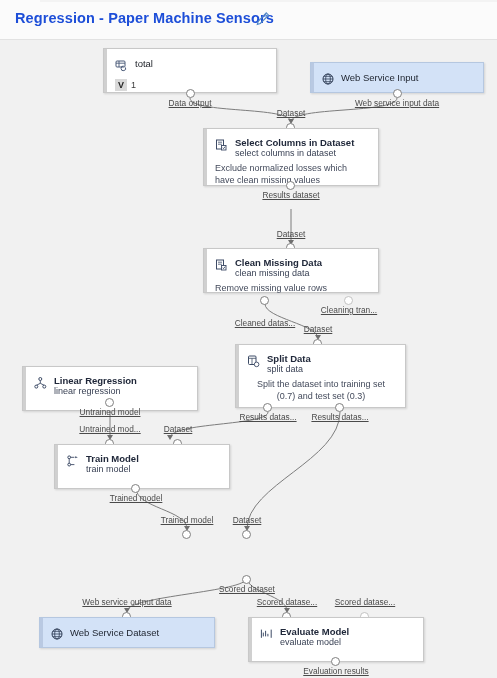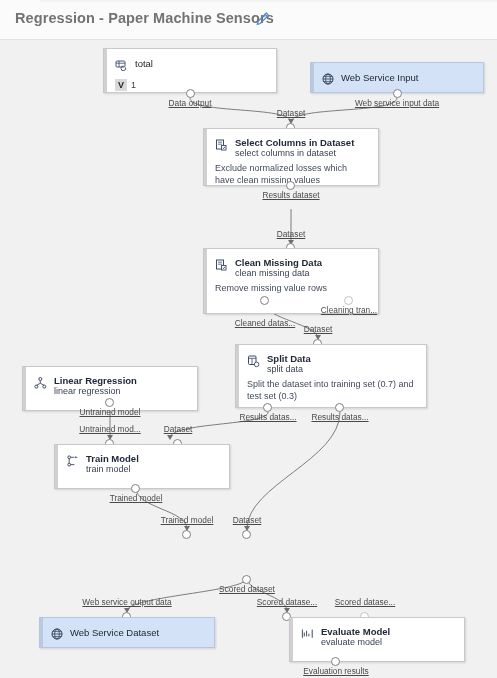--- a/index.html
+++ b/index.html
@@ -31,21 +31,21 @@
     position: absolute;
     left: 40px; top: 0;
     width: 457px; height: 2px;
     background: #f3f3f3;
   }
   .title {
     position: absolute;
     left: 15px; top: 10px;
     font-size: 14.5px;
     font-weight: bold;
-    color: #737373;
+    color: #1d4ed8;
     letter-spacing: 0.1px;
     white-space: nowrap;
   }
   .edit-icon {
     position: absolute;
     left: 255px; top: 11px;
     width: 16px; height: 16px;
     cursor: pointer;
   }
   
@@ -280,21 +280,21 @@
         <div class="mod-title">Select Columns in Dataset</div>
         <div class="mod-sub">select columns in dataset</div>
       </div>
       <div class="mod-comment" style="top:33px;">Exclude normalized losses which have clean missing values</div>
     </div>
     <div class="port" style="left:286px; top:141px;"></div>
     <div class="port-label" style="left:291px; top:150px;">Results dataset</div>
 
     <div class="port-label" style="left:291px; top:189px;">Dataset</div>
     <div class="port" style="left:286px; top:203px;"></div>
-    <div class="module accent" style="left:203px; top:208px; width:176px; height:66px;">
+    <div class="module accent" style="left:203px; top:208px; width:176px; height:45px;">
       <div class="mod-head">
         <span class="mod-icon">
           <svg width="13" height="13" viewBox="0 0 13 13">
             <rect x="1.5" y="1" width="7" height="9" fill="none" stroke="#3d4b66" stroke-width="1"></rect>
             <path d="M3,3.2 L7,3.2 M3,5.2 L7,5.2" stroke="#3d4b66" stroke-width="0.8"></path>
             <rect x="6.5" y="6.5" width="4.5" height="4.5" fill="#ffffff" stroke="#3d4b66" stroke-width="0.9"></rect>
             <path d="M7.6,8.7 L8.5,9.6 L10.1,7.6" stroke="#3d4b66" stroke-width="0.9" fill="none"></path>
           </svg>
         </span>
         <div class="mod-title">Clean Missing Data</div>
@@ -302,21 +302,21 @@
       </div>
       <div class="mod-comment" style="top:33px;">Remove missing value rows</div>
     </div>
     <div class="port" style="left:260px; top:256px;"></div>
     <div class="port-label" style="left:265px; top:265px;margin-top:13px;">Cleaned datas...</div>
     <div class="port dim" style="left:344px; top:256px;"></div>
     <div class="port-label" style="left:349px; top:265px;">Cleaning tran...</div>
 
     <div class="port-label" style="left:318px; top:284px;">Dataset</div>
     <div class="port" style="left:313px; top:299px;"></div>
-    <div class="module accent" style="left:235px; top:304px; width:192px; height:64px;">
+    <div class="module accent" style="left:235px; top:304px; width:171px; height:64px;text-align:center;">
       <div class="mod-head">
         <span class="mod-icon">
           <svg width="13" height="13" viewBox="0 0 13 13">
             <rect x="1.5" y="1" width="7.5" height="8.5" rx="1" fill="none" stroke="#3d4b66" stroke-width="1"></rect>
             <path d="M1.5,3.3 L9,3.3" stroke="#3d4b66" stroke-width="0.8"></path>
             <path d="M5,3.3 L5,9.5" stroke="#3d4b66" stroke-width="0.8"></path>
             <circle cx="9.6" cy="9.4" r="2.3" fill="#ffffff" stroke="#3d4b66" stroke-width="0.9"></circle>
           </svg>
         </span>
         <div class="mod-title">Split Data</div>
@@ -385,21 +385,21 @@
           <path d="M1,6 L11,6 M1.8,3.3 L10.2,3.3 M1.8,8.7 L10.2,8.7" stroke="#2e3c55" stroke-width="0.8"></path>
         </svg>
       </span>
       <div class="ws-title">Web Service Dataset</div>
     </div>
 
     <div class="port-label" style="left:287px; top:557px;">Scored datase...</div>
     <div class="port-label" style="left:365px; top:557px;">Scored datase...</div>
     <div class="port" style="left:282px; top:572px;"></div>
     <div class="port dim" style="left:360px; top:572px;"></div>
-    <div class="module accent" style="left:248px; top:577px; width:176px; height:45px;margin-left:41px;">
+    <div class="module accent" style="left:248px; top:577px; width:176px; height:45px;">
       <div class="mod-head">
         <span class="mod-icon">
           <svg width="13" height="13" viewBox="0 0 13 13">
             <path d="M1.4,1.6 L1.4,9.8 M11.2,1.6 L11.2,9.8" stroke="#3d4b66" stroke-width="1"></path>
             <path d="M3.3,8.4 L3.3,4.6 M5.6,8.4 L5.6,2.8 M7.9,8.4 L7.9,5.8" stroke="#3d4b66" stroke-width="1"></path>
           </svg>
         </span>
         <div class="mod-title">Evaluate Model</div>
         <div class="mod-sub">evaluate model</div>
       </div>

